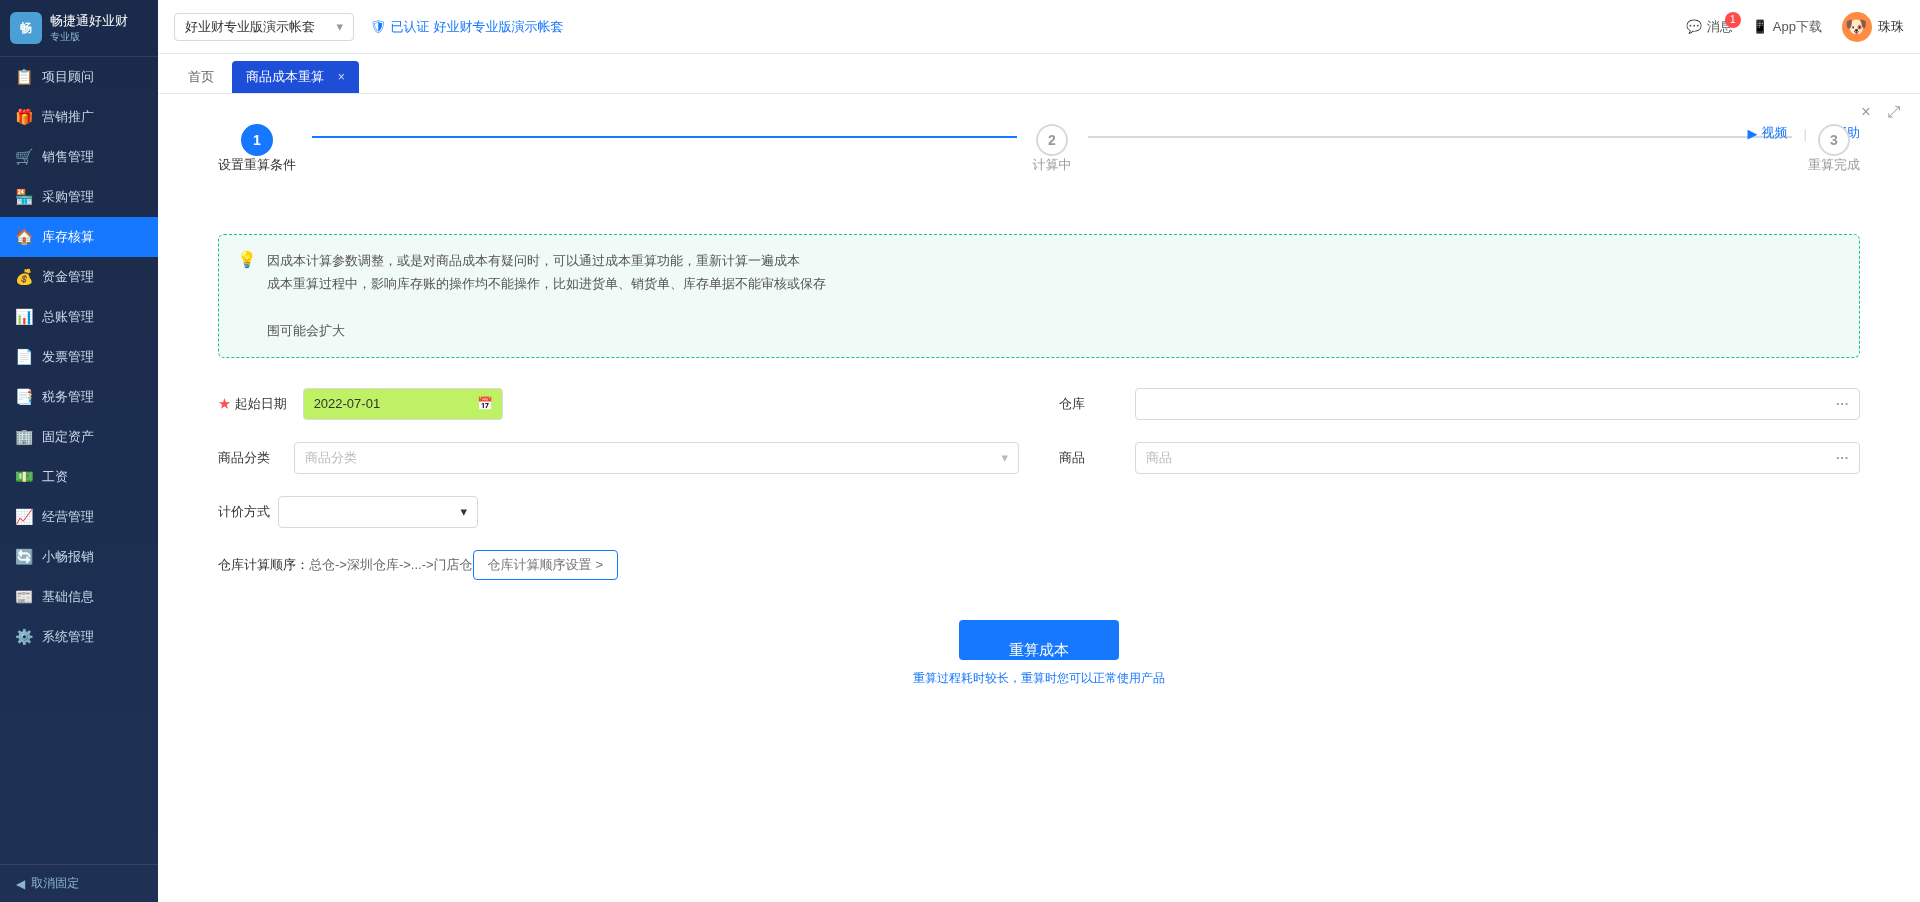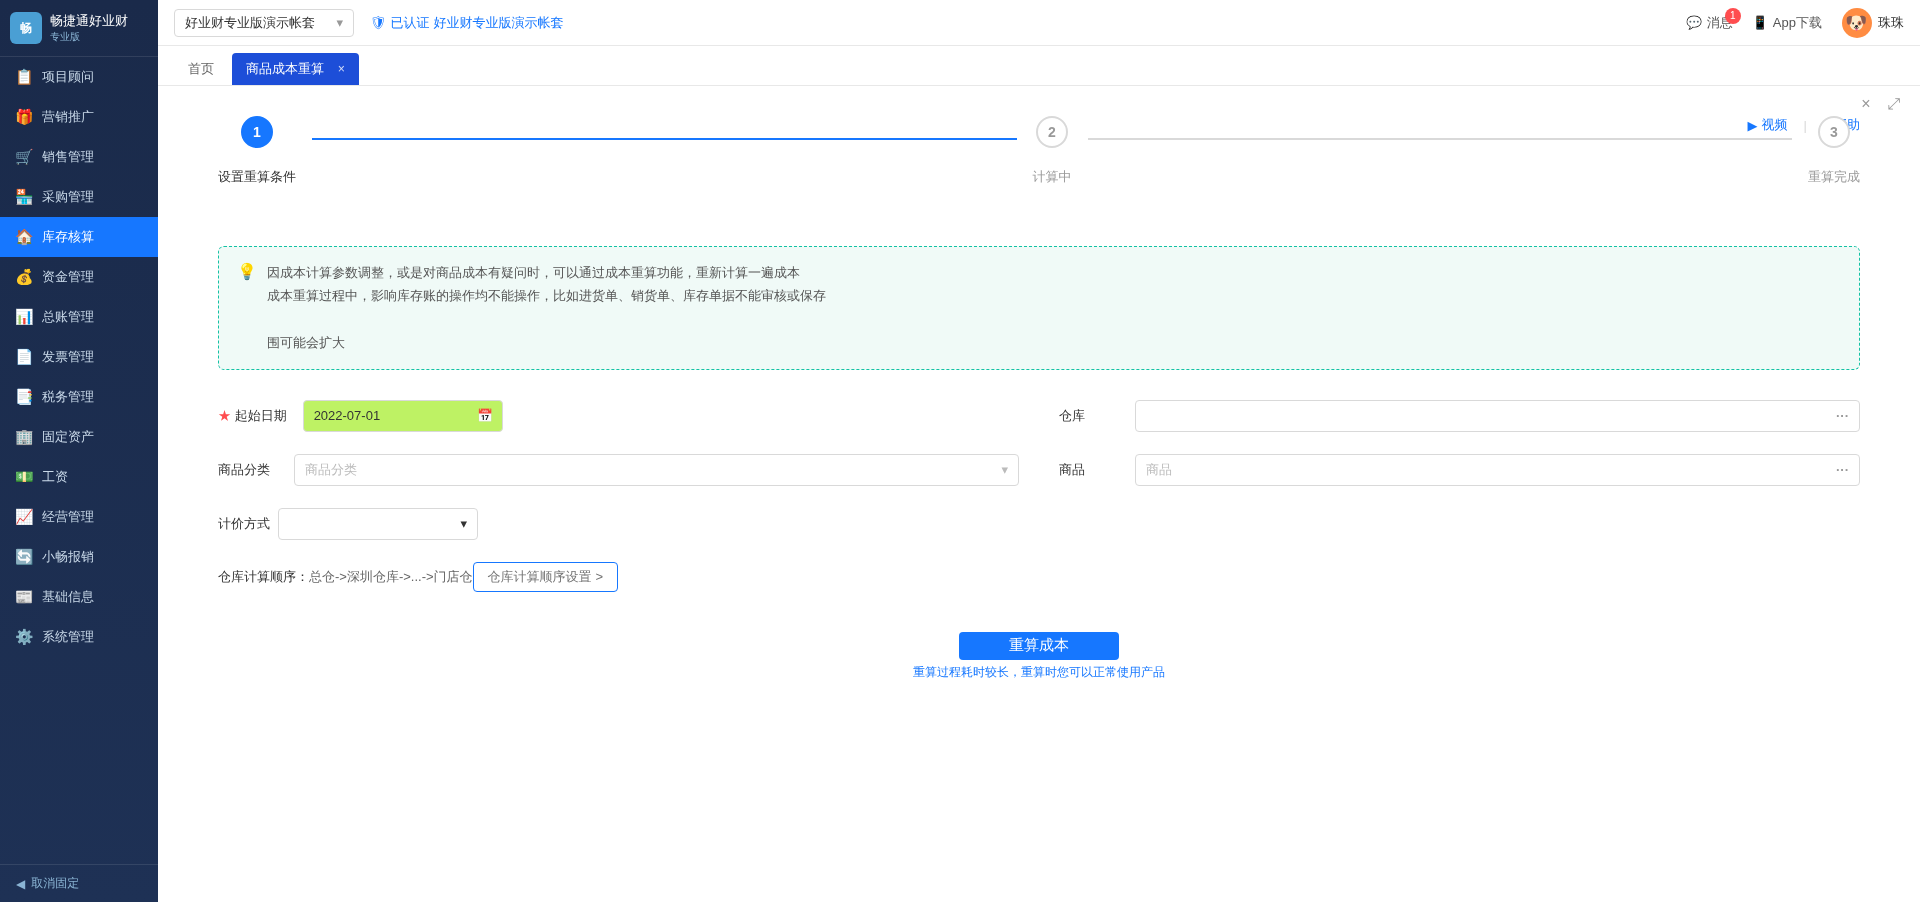--- a/index.html
+++ b/index.html
@@ -88,21 +88,21 @@
       flex: 1;
       display: flex;
       flex-direction: column;
       height: 100%;
       overflow: hidden;
     }
 
     
     .topbar {
       background: white;
-      height: 46px;
+      height: 54px;
       display: flex;
       align-items: center;
       padding: 12px 16px;
       border-bottom: 1px solid #e8e8e8;
       flex-shrink: 0;
     }
     .account-selector {
       display: flex;
       align-items: center;
       padding: 4px 10px;
@@ -251,21 +251,21 @@
       border: 2px solid #d9d9d9;
       background: white;
       color: #999;
     }
     .step-circle.active {
       background: #1677ff;
       border-color: #1677ff;
       color: white;
     }
     .step-label {
-      margin-top: 20px;
+      margin-top: 0;
       font-size: 13px;
       color: #999;
       white-space: nowrap;
     }
     .step-label.active { color: #333; font-weight: 500; }
     .step-line {
       flex: 1;
       height: 2px;
       background: #d9d9d9;
       margin: 0 16px;
@@ -401,31 +401,31 @@
 
     
     .submit-area {
       display: flex;
       flex-direction: column;
       align-items: center;
       padding: 10px 0 20px;
     }
     .submit-btn {
       width: 160px;
-      height: 28px;
+      height: 40px;
       background: #1677ff;
       color: white;
       border: none;
       border-radius: 4px;
       font-size: 15px;
       cursor: pointer;
       display: flex;
-      align-items: center;
+      align-items: flex-end;
       justify-content: center;
-      margin-bottom: 4px;
+      margin-bottom: 10px;
     }
     .submit-hint { font-size: 12px; color: #1677ff; }
 
     
     .pricing-row {
       display: flex;
       align-items: center;
       margin-bottom: 22px;
       padding: 0 60px;
     }

